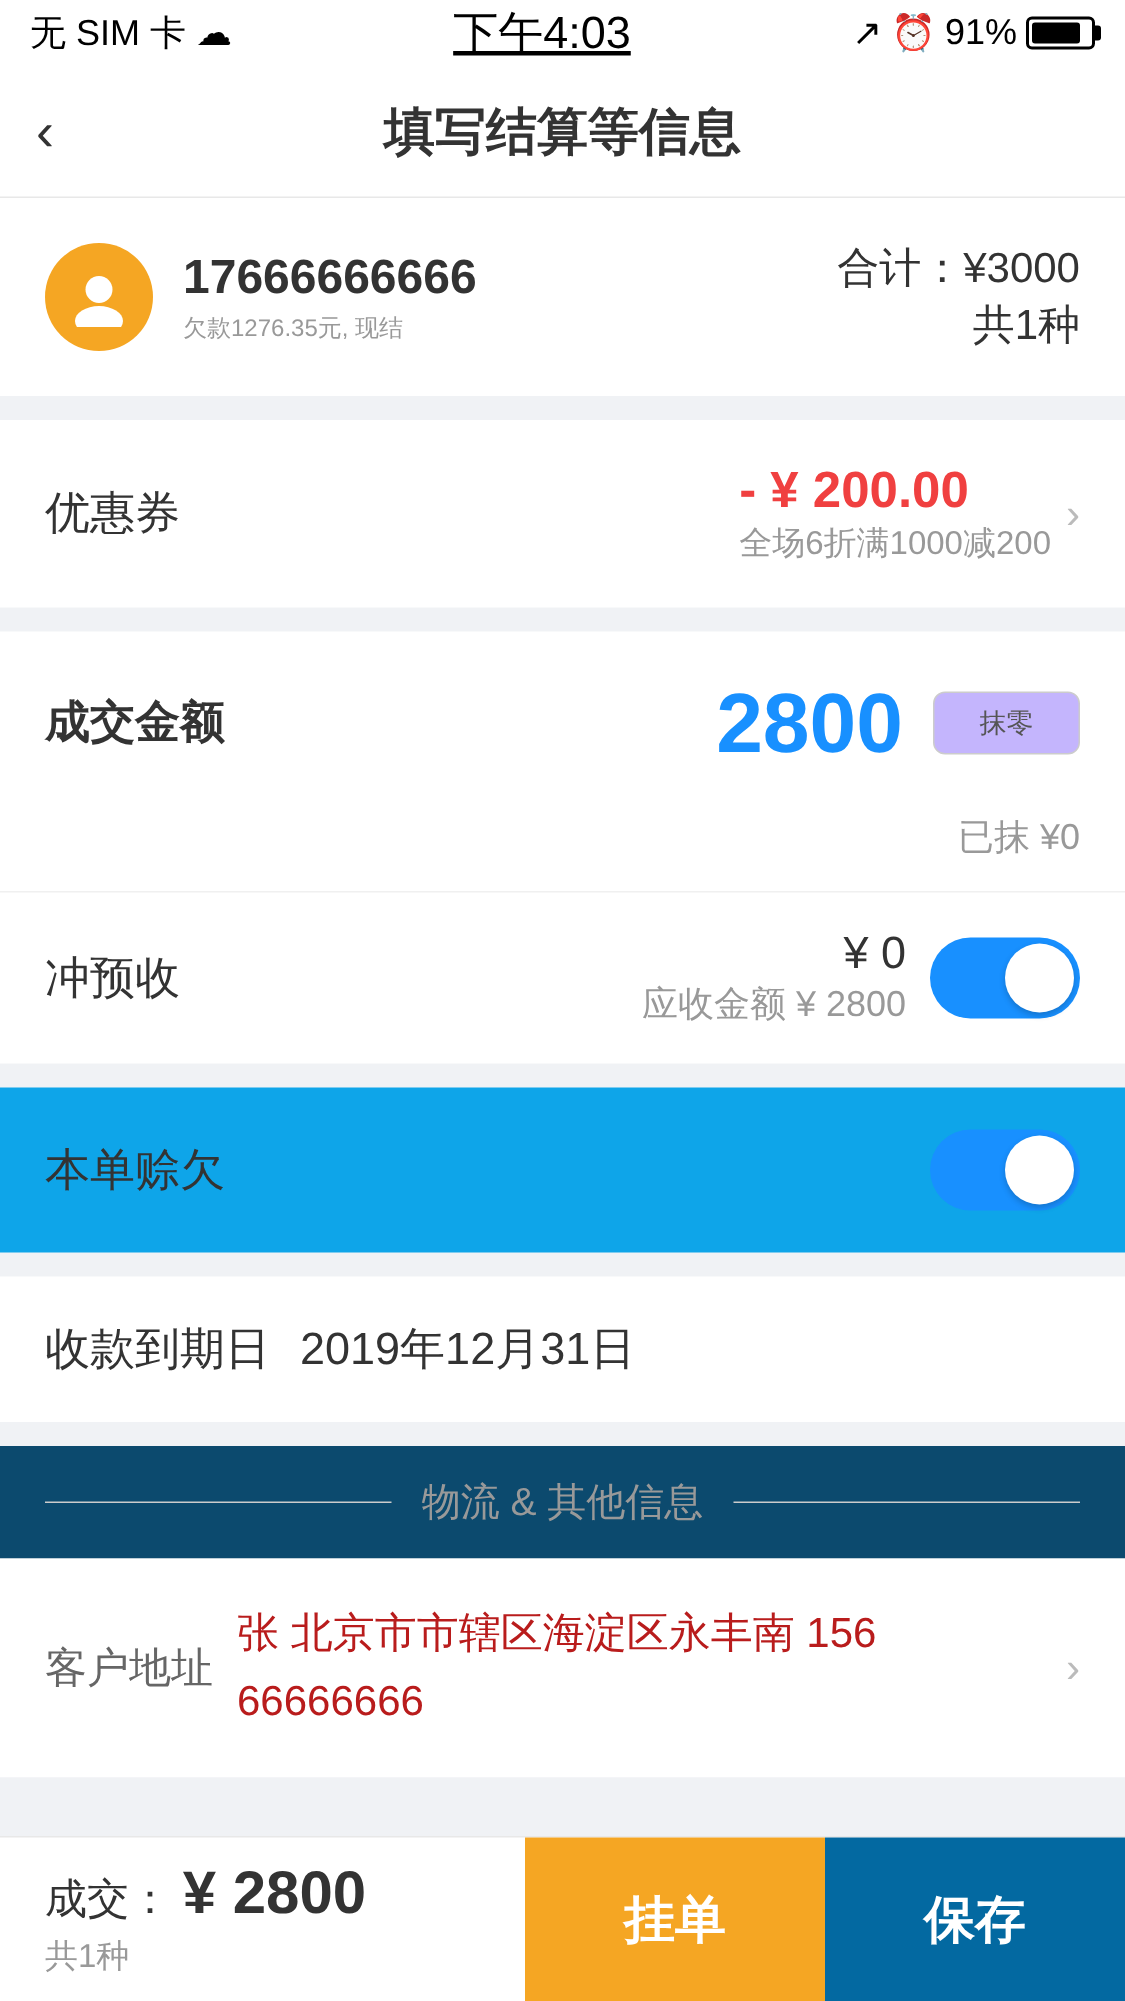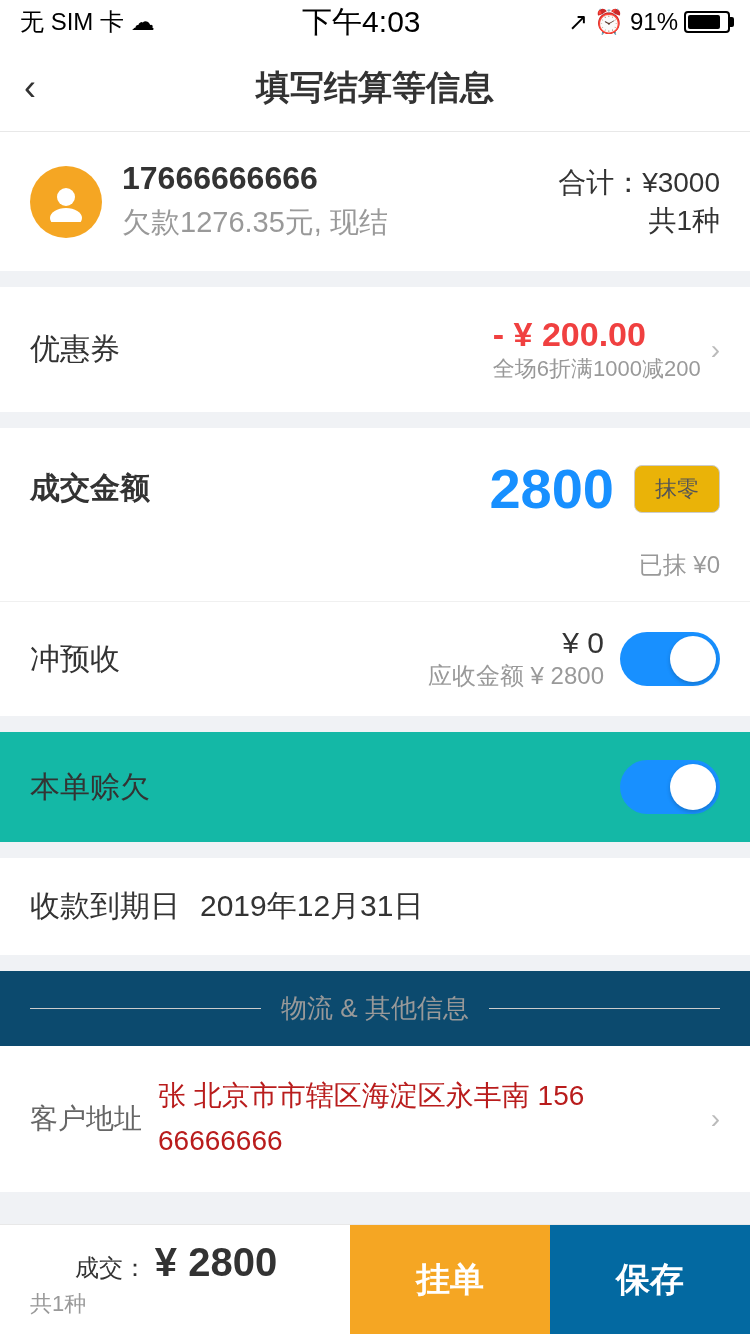--- a/index.html
+++ b/index.html
@@ -20,21 +20,21 @@
       height: 44px;
       background: #fff;
       display: flex;
       align-items: center;
       justify-content: space-between;
       padding: 0 20px;
       font-size: 24px;
       color: #000;
     }
     .status-left { display: flex; align-items: center; gap: 8px; }
-    .status-center { font-size: 30px; font-weight: 500; }
+    .status-center { font-size: 30px; font-weight: 500; text-decoration: underline; }
     .status-right { display: flex; align-items: center; gap: 6px; font-size: 24px; }
     .battery-icon {
       width: 46px; height: 22px;
       border: 2px solid #000;
       border-radius: 4px;
       position: relative;
       display: inline-flex;
       align-items: center;
       padding: 2px;
     }
@@ -94,21 +94,21 @@
     }
     .customer-left { display: flex; align-items: center; gap: 20px; }
     .avatar {
       width: 72px; height: 72px;
       border-radius: 50%;
       background: #f5a623;
       display: flex; align-items: center; justify-content: center;
       color: #fff; font-size: 30px;
     }
     .customer-info .phone { font-size: 32px; font-weight: 600; color: #333; }
-    .customer-info .debt { font-size: 29px; color: #999; margin-top: 6px; }
+    .customer-info .debt { font-size: 16px; color: #999; margin-top: 6px; }
     .customer-right { text-align: right; }
 
     
     .coupon-row {
       background: #fff;
       padding: 28px 30px;
       display: flex;
       align-items: center;
       justify-content: space-between;
       margin-bottom: 16px;
@@ -131,24 +131,24 @@
       display: flex;
       align-items: center;
       justify-content: space-between;
     }
     .amount-label { font-size: 30px; color: #333; font-weight: bold; }
     .amount-right { display: flex; align-items: center; gap: 20px; }
     .amount-value { font-size: 56px; font-weight: 700; color: #1890ff; }
     .round-zero-btn {
       border: 1px solid #ccc;
       border-radius: 8px;
-      padding: 8px 20px;
-      font-size: 22px;
+      padding: 8px 30px;
+      font-size: 18px;
       color: #555;
-      background: #eab308;
+      background: #c4b5fd;
       cursor: pointer;
     }
     .amount-sub {
       font-size: 24px; color: #999;
       text-align: right;
       padding: 0 30px 20px;
     }
 
     
     .prepay-row {
@@ -176,21 +176,21 @@
       width: 46px; height: 46px;
       border-radius: 50%;
       background: #fff;
       position: absolute;
       top: 4px; right: 4px;
       box-shadow: 0 2px 4px rgba(0,0,0,0.2);
     }
 
     
     .debt-row {
-      background: #14b8a6;
+      background: #0ea5e9;
       padding: 28px 30px;
       display: flex;
       align-items: center;
       justify-content: space-between;
       margin-bottom: 16px;
     }
     .debt-label { font-size: 30px; color: #333; }
 
     
     .due-date-row {
@@ -245,21 +245,21 @@
       height: 110px;
       background: #fff;
       display: flex;
       align-items: center;
       border-top: 1px solid #e8e8e8;
     }
     .bottom-info {
       flex: 1;
       padding: 0 30px;
     }
-    .bottom-label { font-size: 24px; color: #333; margin-left: 45px; }
+    .bottom-label { font-size: 28px; color: #333; }
     .bottom-amount { font-size: 40px; font-weight: 700; color: #333; }
     .bottom-count { font-size: 22px; color: #999; margin-top: 4px; }
     .btn-hold {
       width: 200px; height: 110px;
       background: #f5a623;
       display: flex; align-items: center; justify-content: center;
       font-size: 34px; font-weight: 600; color: #fff;
       cursor: pointer;
     }
     .btn-save {

